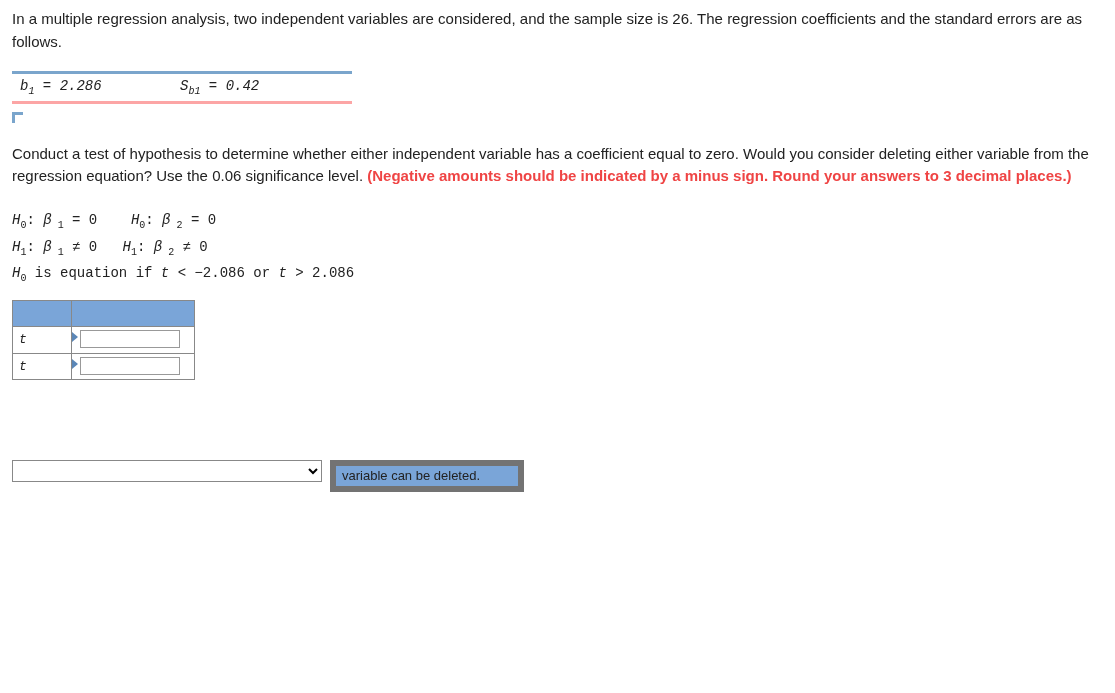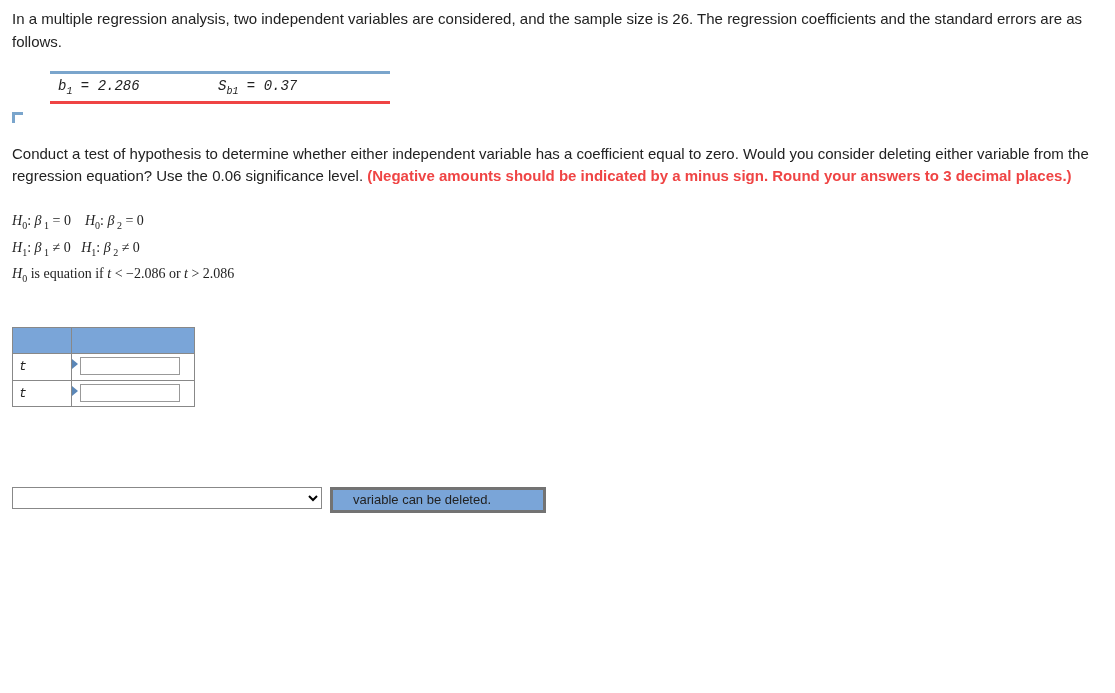--- a/index.html
+++ b/index.html
@@ -10,25 +10,24 @@
       padding: 8px 12px;
       width: 1115px;
       box-sizing: border-box;
       line-height: 1.5;
     }
     .intro {
       margin-bottom: 18px;
     }
     .coeff-box {
       border-top: 3px solid #7aa5cc;
-      border-bottom: 3px solid #ef4444;
+      border-bottom: 3px solid #fca5a5;
       width: 340px;
       padding: 0;
       margin-bottom: 8px;
-      margin-left: 38px;
     }
     .coeff-row {
       display: flex;
       font-family: "Courier New", monospace;
       font-size: 14px;
       padding: 2px 8px;
     }
     .coeff-row.alt {
       background: #e8e8e8;
     }
@@ -52,24 +51,24 @@
       margin-bottom: 20px;
     }
     .instr {
       margin-bottom: 20px;
     }
     .red-bold {
       color: #ef4444;
       font-weight: bold;
     }
     .hyp {
-      font-family: Liberation Serif, serif;
+      font-family: Liberation Mono, monospace;
       font-size: 14px;
       line-height: 1.8;
-      margin-bottom: 39px;
+      margin-bottom: 12px;
     }
     .hyp .it {
       font-style: italic;
     }
     .hyp .ssub {
       font-size: 10px;
       vertical-align: sub;
     }
     .answer-table {
       border-collapse: collapse;
@@ -128,40 +127,40 @@
     .bottom-select {
       width: 310px;
       height: 22px;
       border: 1px solid #888;
       font-size: 13px;
       background: #fff;
       margin-right: 8px;
     }
     .bottom-label {
       background: #7aa5d8;
-      border: 3px solid #737373;
+      border: 6px solid #737373;
       font-size: 13px;
-      padding: 2px 20px;
+      padding: 2px 6px;
       width: 170px;
       line-height: 1.2;
       color: #222;
     }
   </style>
 </head>
 <body>
 
 <div class="intro">In a multiple regression analysis, two independent variables are considered, and the sample size is 26. The regression coefficients and the standard errors are as follows.</div>
 
 <div class="coeff-box">
   <div class="coeff-row">
     <div class="coeff-cell-left">
       <span>b</span><span class="sub">1</span><span> = 2.286</span>
     </div>
     <div class="coeff-cell-right">
-      <span>S</span><span class="sub">b1</span><span> = 0.37</span>
+      <span>S</span><span class="sub">b1</span><span> = 0.42</span>
     </div>
   </div>
 </div>
 <div class="frame-stub2"></div>
 
 <div class="instr">
   <span>Conduct a test of hypothesis to determine whether either independent variable has a coefficient equal to zero. Would you consider deleting either variable from the regression equation? Use the 0.06 significance level. </span><span class="red-bold">(Negative amounts should be indicated by a minus sign. Round your answers to 3 decimal places.)</span>
 </div>
 
 <div class="hyp">

